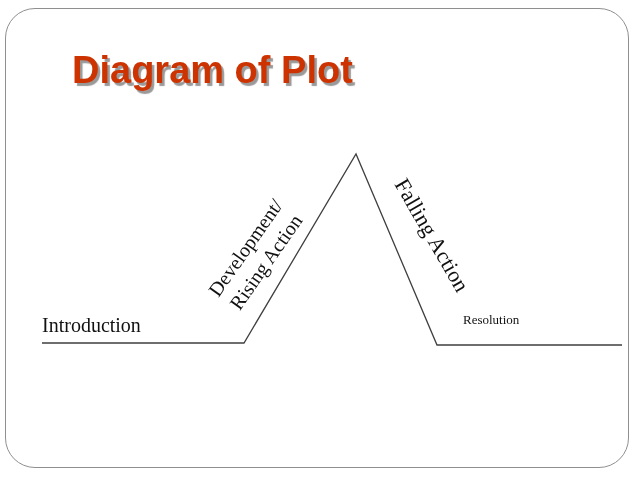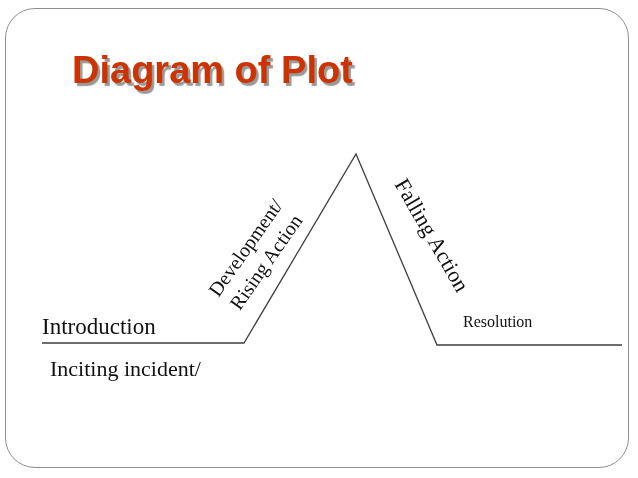--- a/index.html
+++ b/index.html
@@ -65,26 +65,26 @@
   }
   .label-falling {
     left: 432px;
     top: 235px;
     font-size: 22px;
     transform: translate(-50%, -50%) rotate(60deg);
   }
   .label-introduction {
     left: 42px;
     top: 314px;
-    font-size: 23px;
+    font-size: 20px;
   }
   .label-resolution {
     left: 463px;
     top: 313px;
-    font-size: 16px;
+    font-size: 13px;
   }
   .label-inciting {
     left: 50px;
     top: 355px;
     font-size: 22px;
     line-height: 27px;
   }
 </style>
 </head>
 <body>
@@ -101,15 +101,15 @@
 
 
   <div class="label label-rising"><span>Development/</span><br><span>Rising Action</span></div>
 
   <div class="label label-falling">Falling Action</div>
 
   <div class="label label-introduction">Introduction</div>
 
   <div class="label label-resolution">Resolution</div>
 
-  <div class="label label-inciting"><span>Inciting incident/</span><br></div>
+  <div class="label label-inciting"><br></div>
 
 </div>
 
 </body></html>

